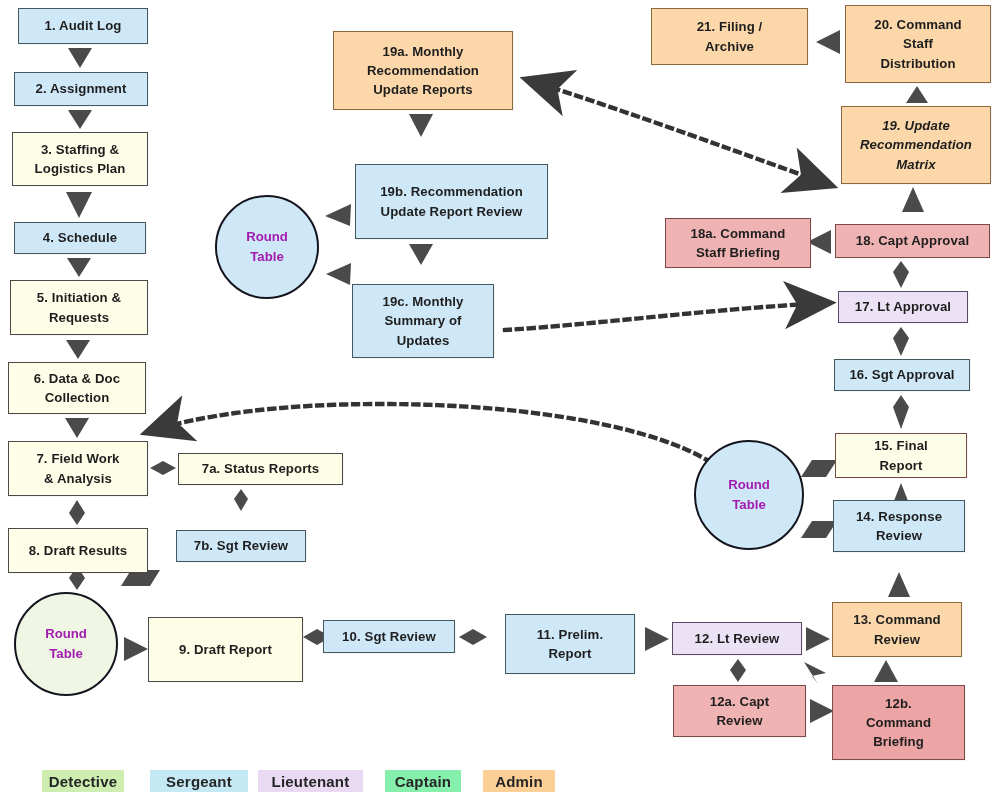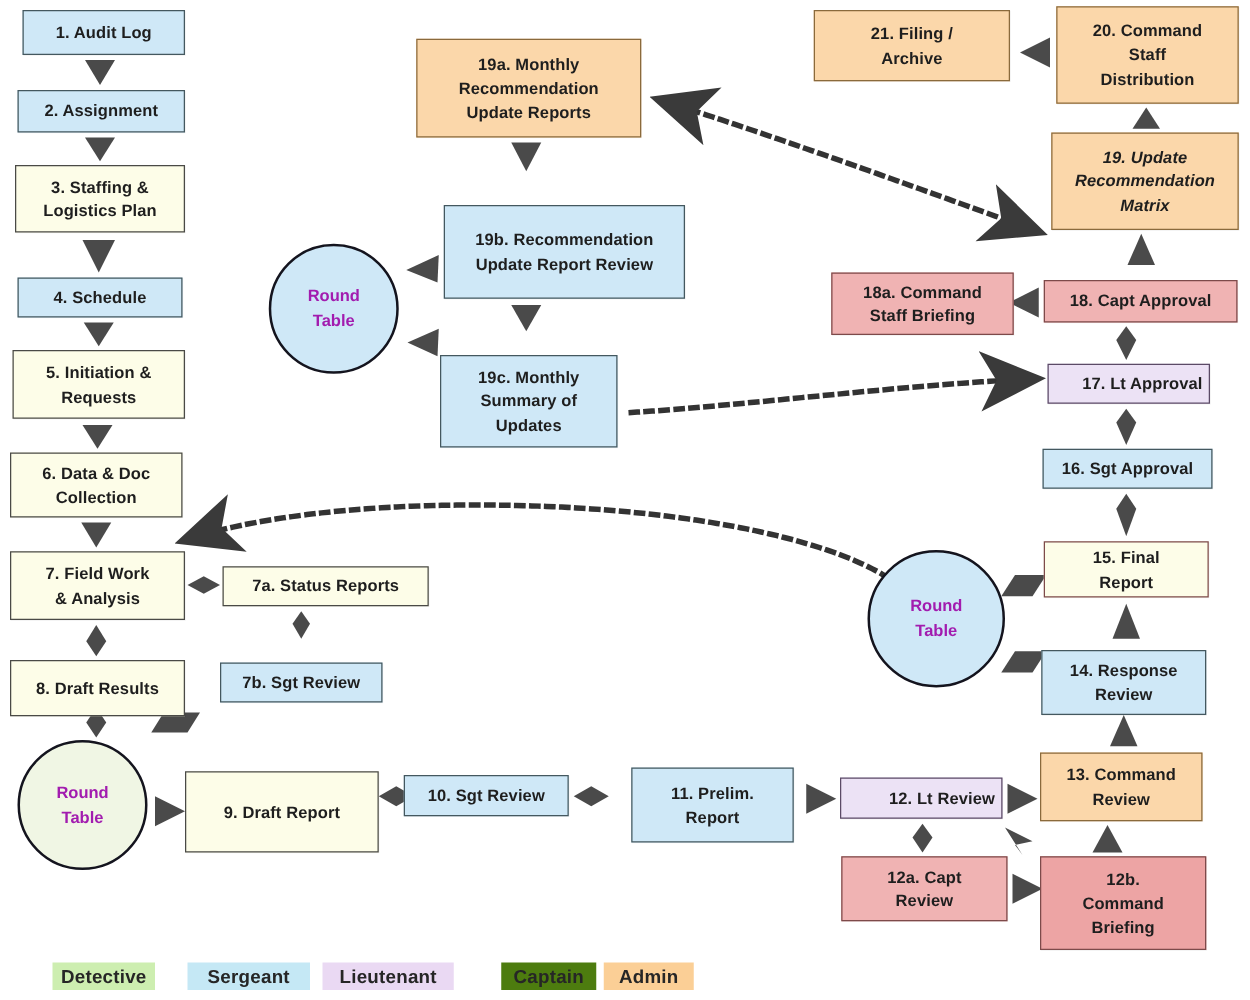--- a/index.html
+++ b/index.html
@@ -56,25 +56,25 @@
   .c-detective-round{background:#f0f6e4;}
   .c-sergeant{background:#cfe8f7;}
   .c-lieutenant{background:#ece2f5;}
   .c-captain{background:#eda4a4;}
   .c-captain-soft{background:#f0b3b3;}
   .c-admin{background:#fbd7aa;}
 
   .lg-detective{background:#cdeeb0;}
   .lg-sergeant{background:#c5e8f5;}
   .lg-lieutenant{background:#ead9f3;}
-  .lg-captain{background:#4d7c0f;margin-left:16px;}
+  .lg-captain{background:#86efac;}
   .lg-admin{background:#fbcf96;}
 
   .b-captain{border-color:#7d4a4a;}
-  .b-lieutenant{border-color:#5b4a66;text-align:right;}
+  .b-lieutenant{border-color:#5b4a66;}
   .b-admin{border-color:#8a6a3c;}
   .b-sergeant{border-color:#44585f;}
 </style>
 </head>
 <body>
 
 <div id="canvas">
 
   <svg id="edges" viewBox="0 0 1000 800">
     <defs>
@@ -253,21 +253,21 @@
     </div>
   <div class="node c-captain-soft b-captain" style="left: 673px; top: 685px; width: 133px; height: 52px;">
       <span>12a.  Capt<br>Review</span>
     </div>
   <div class="node c-captain b-captain" style="left: 832px; top: 685px; width: 133px; height: 75px;">
       <span>12b.<br>Command<br>Briefing</span>
     </div>
   <div class="node c-admin b-admin" style="left: 832px; top: 602px; width: 130px; height: 55px;">
       <span>13.  Command<br>Review</span>
     </div>
-  <div class="node c-sergeant b-sergeant" style="left: 833px; top: 520px; width: 132px; height: 52px;">
+  <div class="node c-sergeant b-sergeant" style="left: 833px; top: 500px; width: 132px; height: 52px;">
       <span>14.  Response<br>Review</span>
     </div>
   <div class="node c-detective b-captain" style="left: 835px; top: 433px; width: 132px; height: 45px;">
       <span>15.  Final<br>Report</span>
     </div>
   <div class="node c-sergeant b-sergeant" style="left: 834px; top: 359px; width: 136px; height: 32px;">
       <span>16. Sgt Approval</span>
     </div>
   <div class="node c-lieutenant b-lieutenant" style="left: 838px; top: 291px; width: 130px; height: 32px;">
       <span>17. Lt Approval</span>

